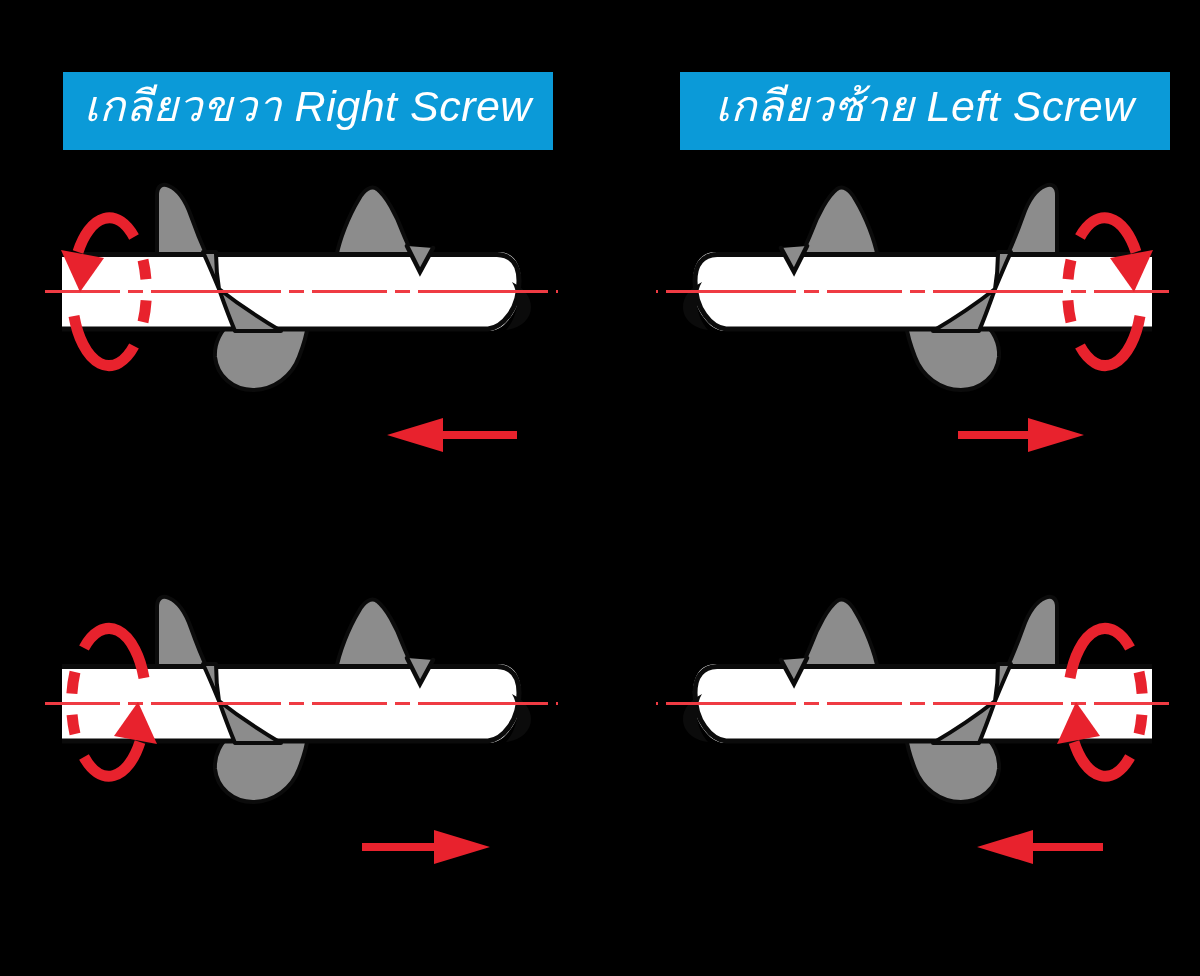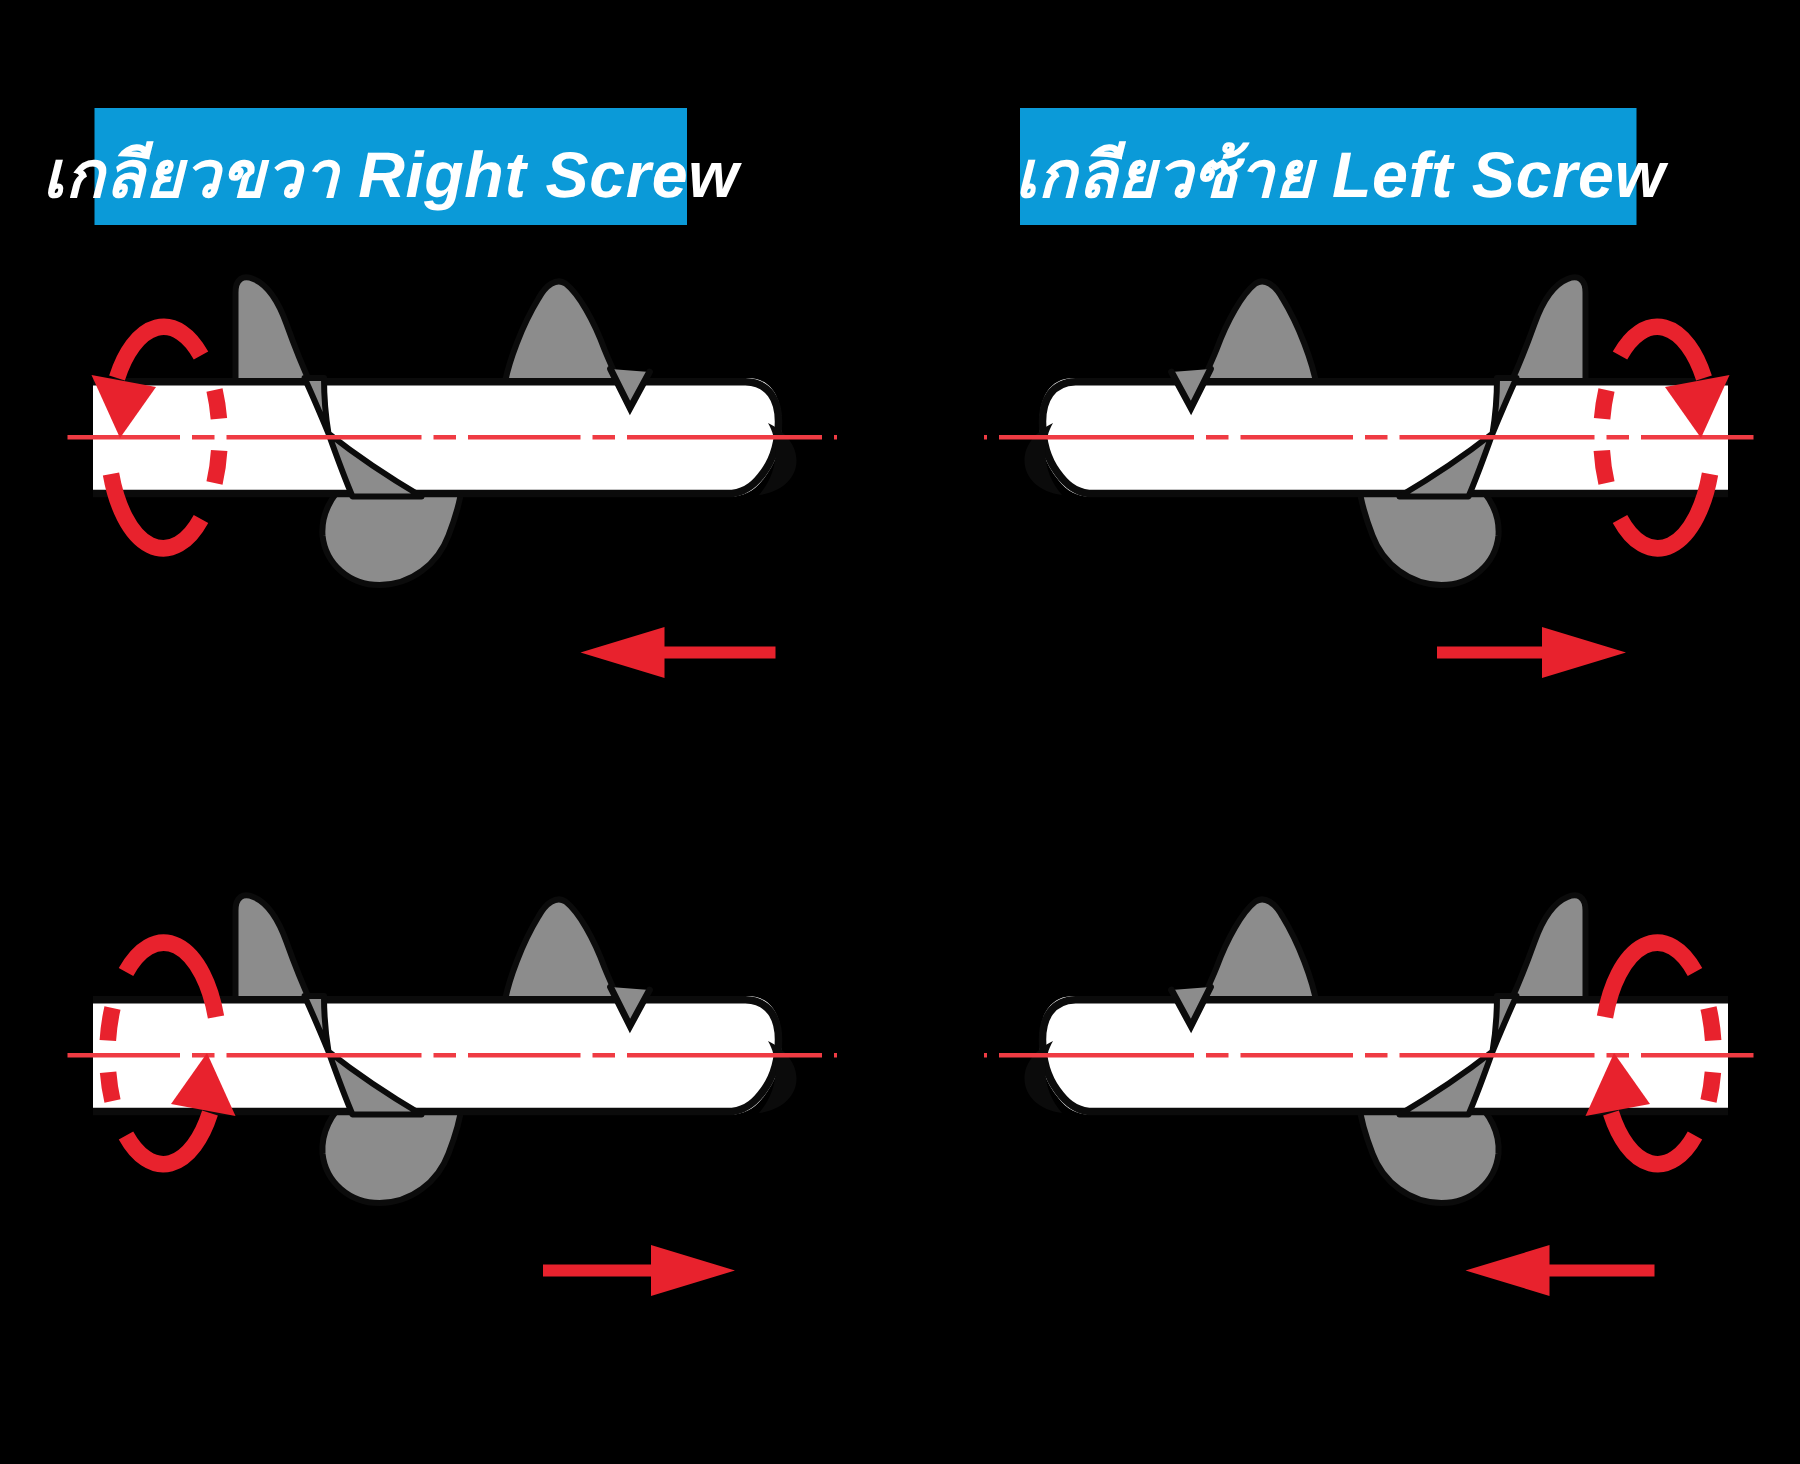--- a/index.html
+++ b/index.html
@@ -5,28 +5,28 @@
   :root{
     --header-bg:#0b9ad8; --header-text:#ffffff; --red:#e8222d;
     --centerline-red:#ef3b43; --blade-gray:#8c8c8c; --outline-black:#0b0b0b;
     --shaft-white:#ffffff; --background:#000000;
   }
   html,body{margin:0;padding:0;}
   body{background:#222;font-family:"Liberation Sans","DejaVu Sans",sans-serif;}
   .stage{position:relative;width:1200px;height:976px;background:var(--background);overflow:hidden;}
   .stage svg{position:absolute;left:0;top:0;}
   .header-bar{
-    position:absolute;top:72px;width:395px;height:78px;
+    position:absolute;top:72px;width:490px;height:78px;
     background:var(--header-bg);color:var(--header-text);
-    display:flex;align-items:flex-end;justify-content:center;
-    font-size:43px;font-weight:bold;font-style:italic;
+    display:flex;align-items:flex-start;justify-content:center;
+    font-size:43px;font-weight:normal;font-style:italic;
     letter-spacing:0.5px;white-space:nowrap;
   }
   .header-left{left:63px;}
-  .header-right{left:680px;padding-left:16px;}
+  .header-right{left:680px;}
   .blade{fill:var(--blade-gray);stroke:var(--outline-black);stroke-width:4;stroke-linejoin:round;}
   .notch{stroke:none;}
   .edge{fill:none;stroke:var(--outline-black);stroke-width:4.5;stroke-linecap:round;}
   .shaft{fill:var(--shaft-white);stroke:none;}
   .shaft-line{fill:none;stroke:var(--outline-black);stroke-width:5;stroke-linecap:butt;}
   .cap{fill:var(--outline-black);stroke:none;}
   .centerline{fill:none;stroke:var(--centerline-red);stroke-width:3;stroke-dasharray:75 8 15 8 130 8 15 8;}
   .rot-arc{fill:none;stroke:var(--red);stroke-width:11;stroke-linecap:butt;}
   .rot-dash{stroke-dasharray:22 21;}
   .rot-head{fill:var(--red);stroke:none;}

